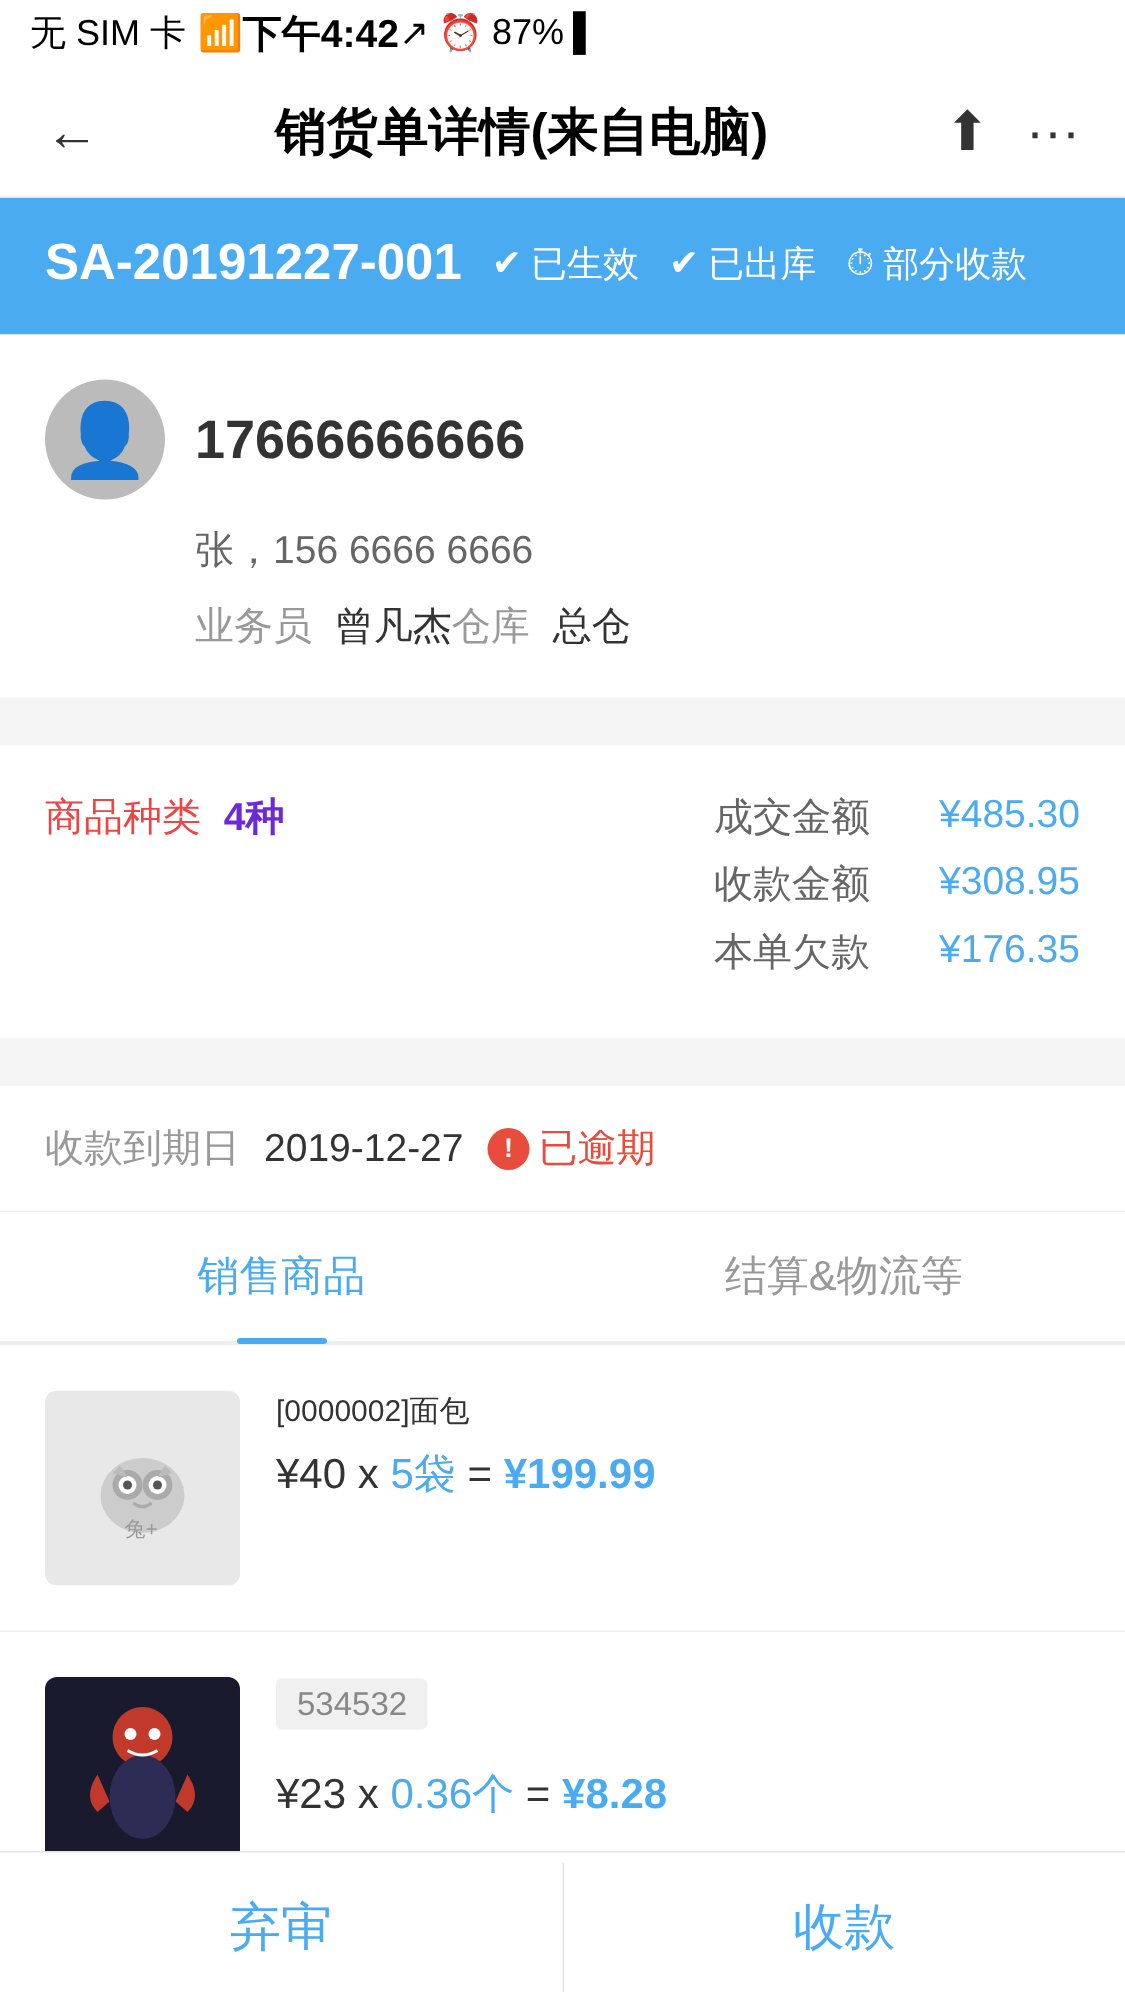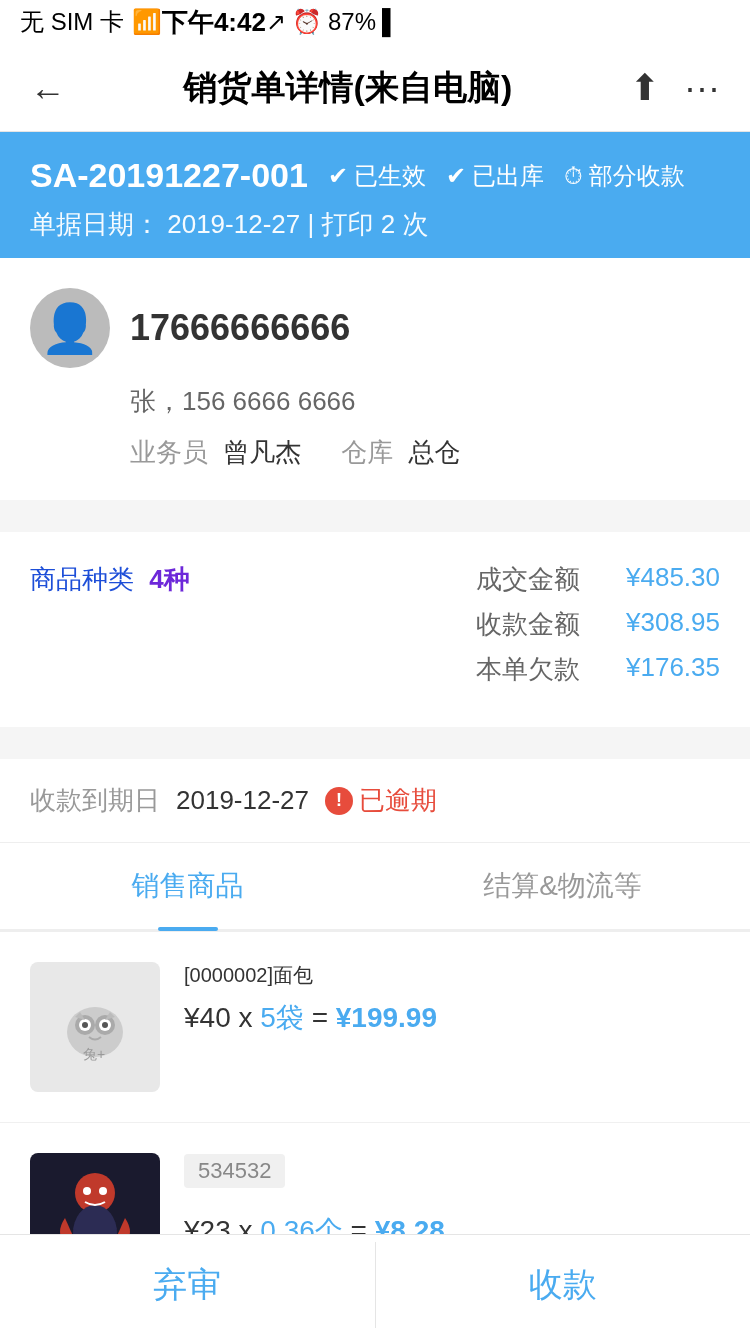--- a/index.html
+++ b/index.html
@@ -105,40 +105,39 @@
     .customer-detail {
       font-size: 26px;
       color: #666;
       margin-bottom: 16px;
       padding-left: 100px;
     }
     .customer-meta {
       display: flex;
       align-items: center;
       padding-left: 100px;
-      gap: 40px;
       font-size: 26px;
       color: #666;
     }
     .customer-meta .label { color: #999; }
     .customer-meta .value { color: #333; margin-left: 8px; }
 
     
     .summary-section {
       background: #fff;
       padding: 30px;
       margin-bottom: 16px;
     }
     .summary-row {
       display: flex;
       align-items: flex-start;
       justify-content: space-between;
     }
     .summary-left { font-size: 26px; color: #666; }
-    .summary-left .label { color: #1d4ed8; margin-right: 8px; }
+    .summary-left .label { color: #ef4444; margin-right: 8px; }
     .summary-left .value { color: #6d28d9; font-weight: 600; }
     .summary-right { text-align: right; }
     .summary-item {
       display: flex;
       justify-content: flex-end;
       gap: 20px;
       margin-bottom: 10px;
       font-size: 26px;
     }
     .summary-item .item-label { color: #666; }
@@ -342,27 +341,20 @@
       <span>已生效</span>
     </div>
     <div class="status-tag">
       <span class="check-icon">✔</span>
       <span>已出库</span>
     </div>
     <div class="status-tag">
       <span>⏱</span>
       <span>部分收款</span>
     </div>
-  </div>
-  <div class="header-date">
-    <span>单据日期：</span>
-    <span>2019-12-27</span>
-    <span>| 打印</span>
-    <span>2</span>
-    <span>次</span>
   </div>
 </div>
 
 <div class="customer-section">
   <div class="customer-row">
     <div class="avatar">
       <span class="avatar-icon">👤</span>
     </div>
     <span class="customer-name">17666666666</span>
   </div>

